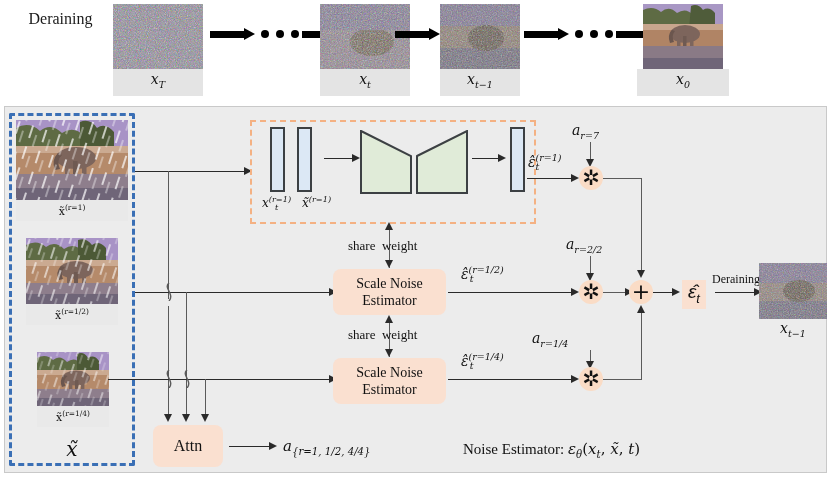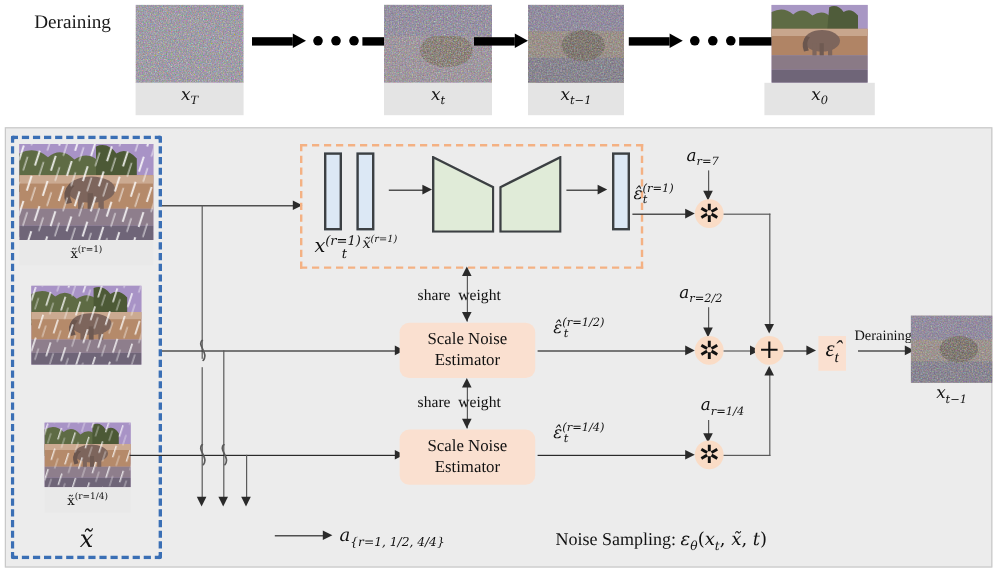--- a/index.html
+++ b/index.html
@@ -122,21 +122,21 @@
   .math {
     position: absolute; font-family: "DejaVu Serif", serif; font-style: italic;
     color: #111; white-space: nowrap;
   }
   .plain {
     position: absolute; font-family: "Liberation Serif", serif;
     color: #111; white-space: nowrap;
   }
   .eps-out {
     position: absolute; background: #fae0d0; padding: 1px 6px 3px 6px;
-    font-family: Liberation Serif, serif; font-style: italic; font-size: 19px; color: #111;
+    font-family: Liberation Sans, sans-serif; font-style: italic; font-size: 19px; color: #111;
   }
   sub { font-size: 0.68em; }
   sup { font-size: 0.68em; }
   .nostyle { font-style: normal; }
 </style>
 </head>
 <body>
 
 <div class="root">
 
@@ -300,20 +300,23 @@
       <rect y="22" width="92" height="6" fill="#cbaa91"></rect>
       <ellipse cx="50" cy="32" rx="17" ry="9" fill="#7d655c"></ellipse>
       <rect x="41" y="34" width="4" height="13" fill="#7d655c"></rect>
       <rect x="48" y="34" width="4" height="13" fill="#6f5a52"></rect>
       <rect x="56" y="34" width="4" height="13" fill="#7d655c"></rect>
       <path d="M35 28 q-6 6 -2 14 l4 -1 q-3 -7 2 -12 z" fill="#6b564e"></path>
       <rect y="45" width="92" height="11" fill="#8e7e8c"></rect>
       <rect y="56" width="92" height="10" fill="#6f6578"></rect>
       <rect width="92" height="66" fill="url(#rainp2)"></rect>
     </svg>
+    <div class="cap">
+      <span>x̃</span><sup>(r=1/2)</sup>
+    </div>
   </div>
 
   <div class="in-card" style="left:37px; top:352px; width:72px;">
     <svg class="pic" width="72" height="54" viewBox="0 0 72 54">
       <defs>
         <pattern id="rainp3" width="12" height="18" patternUnits="userSpaceOnUse" patternTransform="rotate(18)">
           <line x1="3" y1="0" x2="3" y2="10" stroke="#ffffff" stroke-width="1.2" opacity="0.75"></line>
           <line x1="8" y1="7" x2="8" y2="16" stroke="#ffffff" stroke-width="0.9" opacity="0.5"></line>
         </pattern>
       </defs>
@@ -365,21 +368,21 @@
     <path d="M8 0 C 2 5, 14 11, 8 18" stroke="#5a5a5a" stroke-width="1.4" fill="none"></path>
   </svg>
   <div class="ln v abs" style="left:205px; top:379px; height:37px;"></div>
   <div class="ad abs" style="left:201px; top:414px;"></div>
 
   <div class="abs" id="unet-box"></div>
 
   <div class="bar" style="left:270px; top:127px; width:15px; height:65px;"></div>
   <div class="bar" style="left:297px; top:127px; width:15px; height:65px;"></div>
 
-  <div class="unet-caption" style="left:262px; top:194px; font-size:16px;">
+  <div class="unet-caption" style="left:262px; top:194px; font-size:12px;">
     <span>x</span><sup>(r=1)</sup><sub style="margin-left:-16px;">t</sub>
   </div>
   <div class="unet-caption" style="left:302px; top:194px; font-size:12px;">
     <span>x̃</span><sup>(r=1)</sup>
   </div>
 
   <div class="ln h dark abs" style="left:324px; top:158px; width:30px;"></div>
   <div class="ah abs" style="left:352px; top:154px;"></div>
 
   <svg class="abs" style="left:360px; top:130px;" width="52" height="64" viewBox="0 0 52 64">
@@ -412,20 +415,23 @@
   <div class="ad abs" style="left:385px; top:349px;"></div>
   <div class="plain" style="left:348px; top:327px; font-size:13px;">
     <span>share</span>&nbsp;&nbsp;<span>weight</span>
   </div>
 
   <div class="est-box" style="left:333px; top:358px; width:113px; height:46px;">
     <div>Scale Noise</div>
     <div>Estimator</div>
   </div>
 
+  <div class="abs" id="attn-box" style="left:153px; top:425px; width:70px; height:42px;">
+    <span>Attn</span>
+  </div>
   <div class="ln h dark abs" style="left:229px; top:446px; width:42px;"></div>
   <div class="ah abs" style="left:269px; top:442px;"></div>
   <div class="math" style="left:283px; top:437px; font-size:15px;">
     <span>a</span><sub>{r=1, 1/2, 4/4}</sub>
   </div>
 
   <div class="ln h dark abs" style="left:527px; top:178px; width:46px;"></div>
   <div class="ah abs" style="left:571px; top:174px;"></div>
   <div class="math" style="left:528px; top:152px; font-size:14px;">
     <span>ε̂</span><sup>(r=1)</sup><sub style="margin-left:-26px;">t</sub>
@@ -463,21 +469,21 @@
 
   <div class="ln h abs" style="left:603px; top:292px; width:25px;"></div>
   <div class="ah abs" style="left:625px; top:288px;"></div>
 
   <div class="ln h dark abs" style="left:448px; top:379px; width:125px;"></div>
   <div class="ah abs" style="left:571px; top:375px;"></div>
   <div class="math" style="left:461px; top:351px; font-size:14px;">
     <span>ε̂</span><sup>(r=1/4)</sup><sub style="margin-left:-34px;">t</sub>
   </div>
 
-  <div class="math" style="left:584px; top:330px; font-size:14px;">
+  <div class="math" style="left:532px; top:330px; font-size:14px;">
     <span>a</span><sub>r=1/4</sub>
   </div>
   <div class="ln v abs" style="left:590px; top:350px; height:14px;"></div>
   <div class="ad abs" style="left:586px; top:361px;"></div>
 
   <div class="op-node" style="left:579px; top:367px;">
     <span>✲</span>
   </div>
 
   <div class="ln h abs" style="left:603px; top:379px; width:39px;"></div>
@@ -512,16 +518,16 @@
       <rect y="38" width="68" height="18" fill="#6f6a7c"></rect>
       <ellipse cx="40" cy="28" rx="16" ry="11" fill="#63584e"></ellipse>
       <rect width="68" height="56" filter="url(#nz4)" opacity="0.74"></rect>
     </svg>
     <div style="text-align:center; font-size:14px; font-family:'DejaVu Serif',serif; font-style:italic; color:#111; padding-top:1px;">
       <span>x</span><sub>t−1</sub>
     </div>
   </div>
 
   <div class="abs" style="left:463px; top:440px; font-size:15px; color:#111; white-space:nowrap;">
-    <span>Noise Sampling: </span><span style="font-family:'DejaVu Serif',serif; font-style:italic;"><span>ε</span><sub>θ</sub><span class="nostyle">(</span><span>x</span><sub>t</sub><span class="nostyle">, </span><span>x̃</span><span class="nostyle">, </span><span>t</span><span class="nostyle">)</span></span>
+    <span>Noise Estimator: </span><span style="font-family:'DejaVu Serif',serif; font-style:italic;"><span>ε</span><sub>θ</sub><span class="nostyle">(</span><span>x</span><sub>t</sub><span class="nostyle">, </span><span>x̃</span><span class="nostyle">, </span><span>t</span><span class="nostyle">)</span></span>
   </div>
 
 </div>
 
 </body></html>

